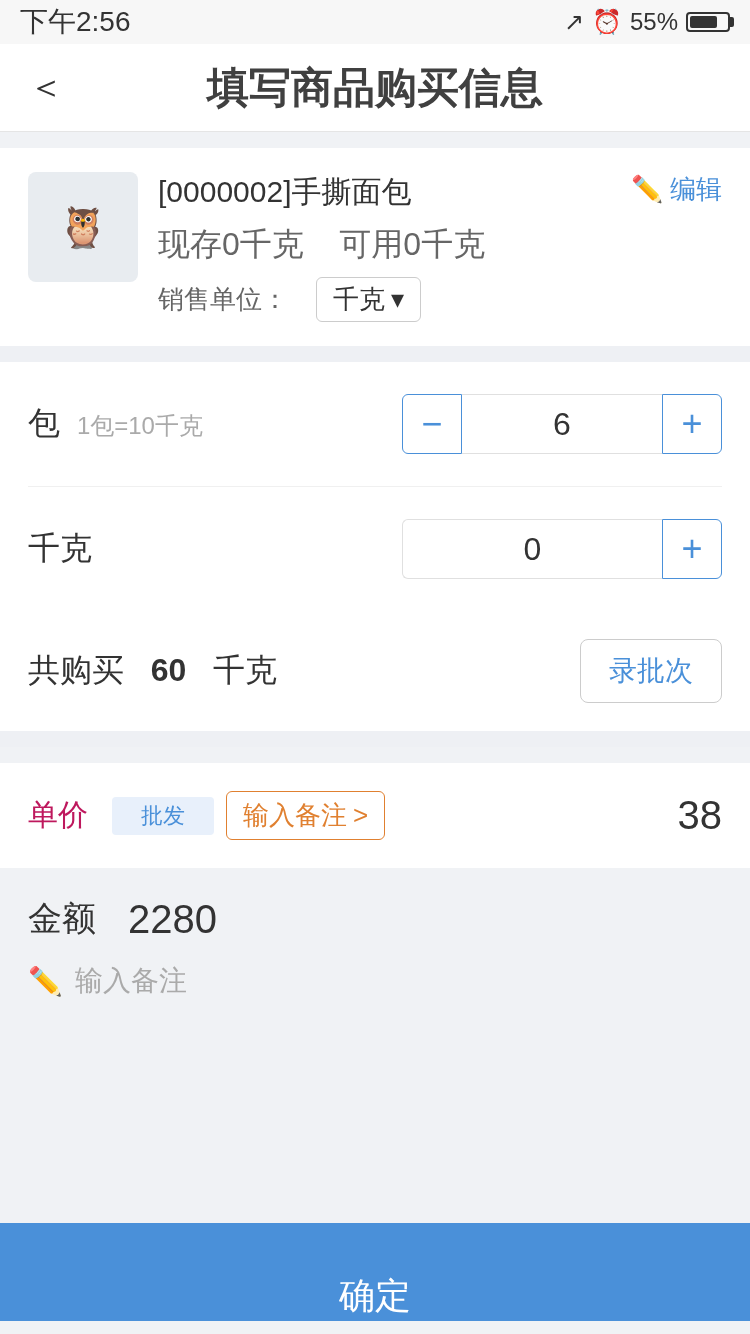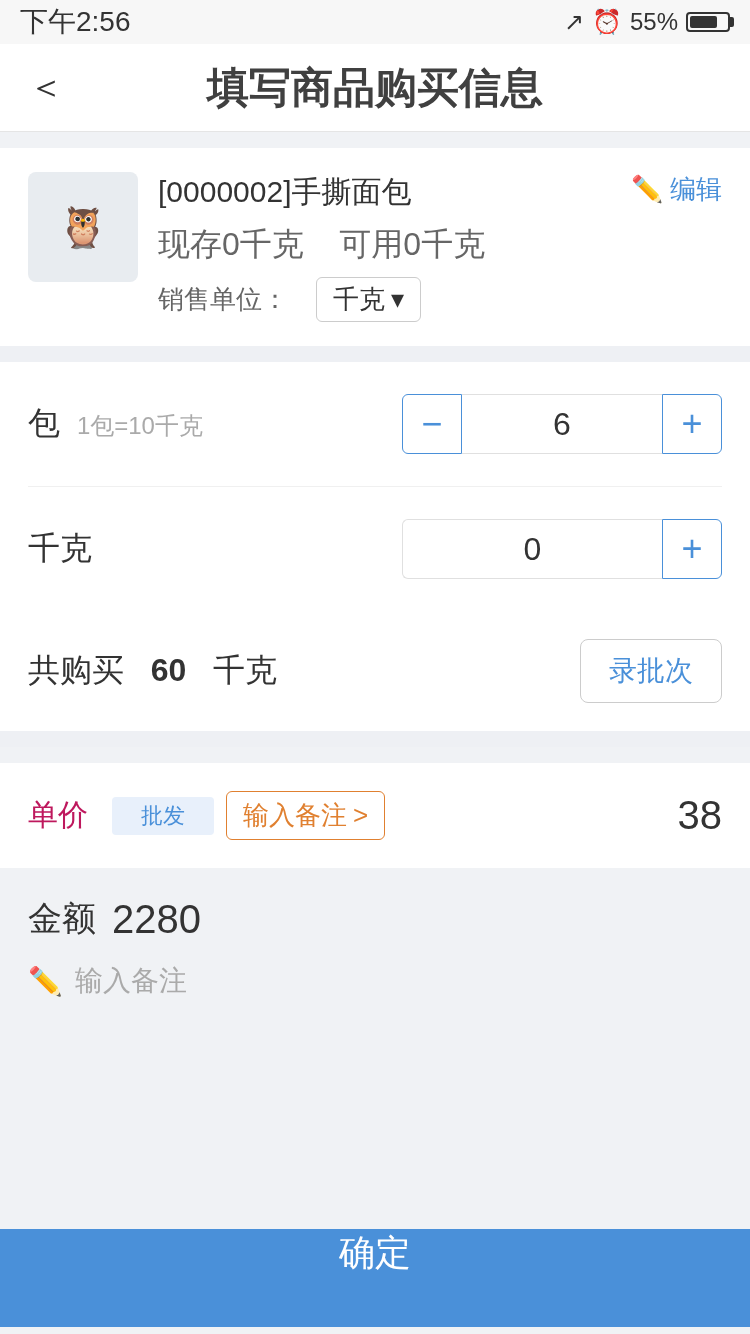--- a/index.html
+++ b/index.html
@@ -286,20 +286,21 @@
 
     
     .amount-section {
       background: #f0f2f5;
       padding: 28px;
     }
     .amount-row {
       display: flex;
       align-items: center;
       margin-bottom: 20px;
+      gap: 16px;
     }
     .amount-label {
       font-size: 34px;
       color: #333;
       margin-right: 16px;
     }
     .amount-value {
       font-size: 40px;
       color: #333;
       font-weight: 500;
@@ -326,25 +327,25 @@
     }
 
     
     .confirm-btn {
       width: 750px;
       height: 98px;
       background: #4a90d9;
       color: #fff;
       font-size: 36px;
       display: flex;
-      align-items: flex-start;
+      align-items: flex-end;
       justify-content: center;
       cursor: pointer;
       position: fixed;
-      bottom: 7px;
+      bottom: 13px;
       left: 0;
     }
 
     
     .page-wrapper {
       display: flex;
       flex-direction: column;
       min-height: 1334px;
       padding-bottom: 98px;
     }

